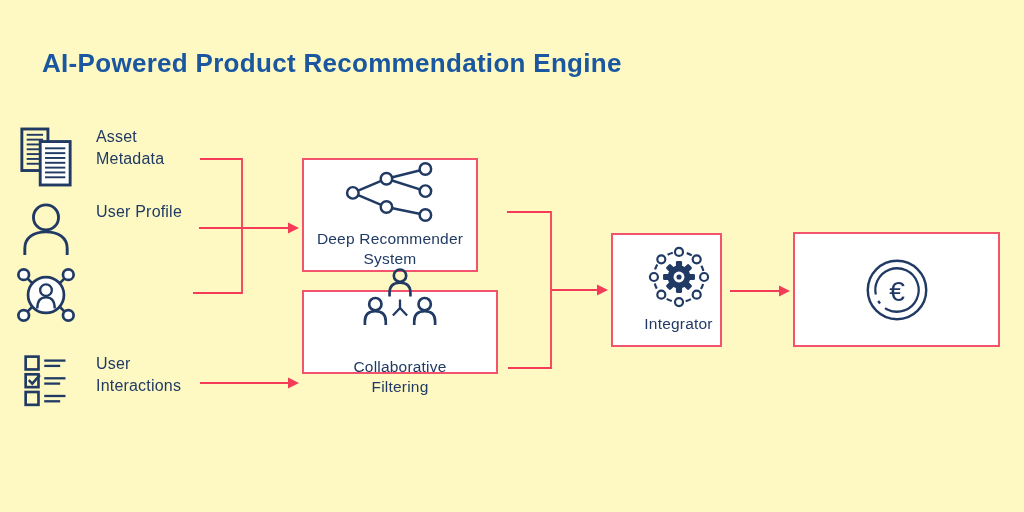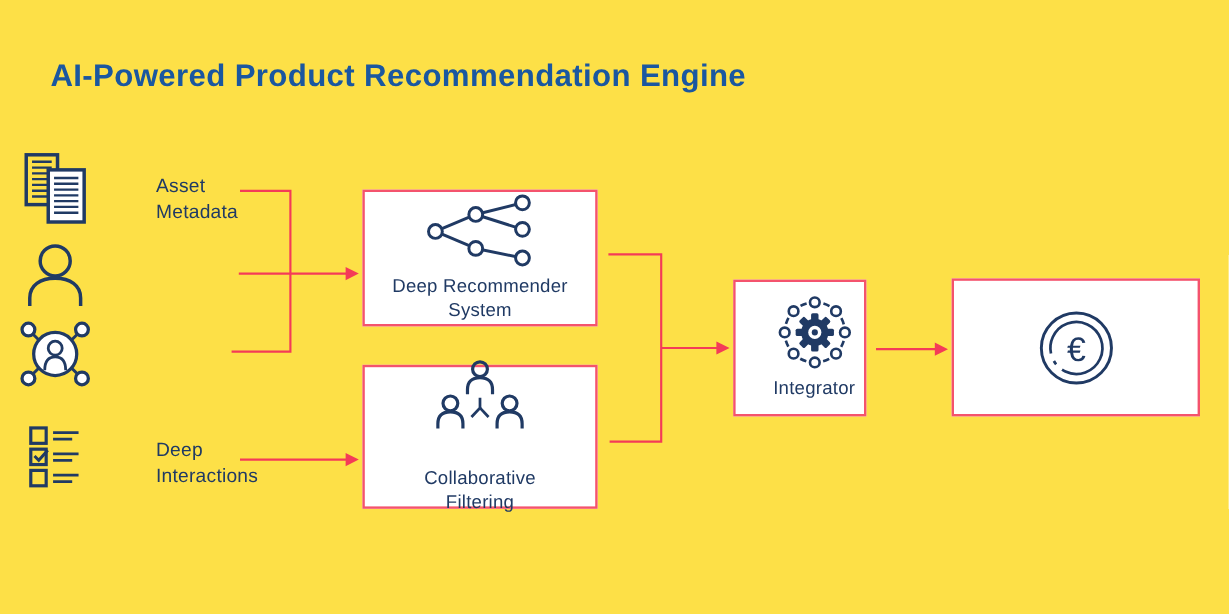--- a/index.html
+++ b/index.html
@@ -1,45 +1,45 @@
 <!DOCTYPE html>
 <html><head>
 <meta charset="utf-8">
 <style>
   html,body { margin:0; padding:0; background:#ffffff; }
   .canvas {
-    position:relative; width:1024px; height:512px; background:#fde047;
+    position:relative; width:1024px; height:512px; background:#fef9c3;
     font-family:"Liberation Sans", sans-serif; overflow:hidden;text-decoration:underline;
   }
   .title {
     position:absolute; left:42px; top:48px; margin:0;
     font-size:26px; font-weight:700; letter-spacing:0.3px; color:#1a57a0;
   }
   .connectors { position:absolute; left:0; top:0; width:1024px; height:512px; }
   .cline { stroke:#f43b58; stroke-width:1.8; fill:none; }
   .chead { fill:#f43b58; stroke:none; }
 
-  .input-row { position:absolute; display:flex; align-items:flex-end;gap:34px; }
+  .input-row { position:absolute; display:flex; align-items:flex-start; }
   .icon-cell { width:68px; display:flex; justify-content:center; align-items:center; flex:0 0 68px; }
   .ilabel {
     font-size:16px; line-height:21.5px; color:#203a64; letter-spacing:0.2px;
     font-weight:500; margin-left:16px;
   }
   .in1 { left:12px; top:126px; } .in1 .ilabel { width:92px; }
   .in2 { left:12px; top:201px; } .in2 .ilabel { width:110px; }
   .in3 { left:12px; top:263px; } .in3 .ilabel { width:92px; }
   .in4 { left:12px; top:353px; } .in4 .ilabel { width:96px; }
 
   .node-box {
     position:absolute; background:#ffffff; border:2px solid #f4536d;
     display:flex; flex-direction:column; align-items:center; justify-content:center;
     text-align:center; box-sizing:border-box;
   }
-  .box-drs { left:302px; top:158px; width:196px; height:114px; }
-  .box-cf  { left:302px; top:304px; width:196px; height:120px;gap:24px; }
+  .box-drs { left:302px; top:158px; width:176px; height:114px; }
+  .box-cf  { left:302px; top:290px; width:196px; height:84px;gap:24px; }
   .box-int { left:611px; top:233px; width:111px; height:114px;padding-left:24px; }
   .box-rec { left:793px; top:232px; width:207px; height:115px; }
   .node-label {
     font-size:15.5px; line-height:20px; color:#203a64; letter-spacing:0.2px;
     font-weight:500; margin-top:6px;
   }
   .box-drs .node-label { max-width:178px; }
   .box-cf  .node-label { max-width:140px; }
   svg { display:block; }
   .nv { stroke:#203a64; fill:none; }
@@ -94,20 +94,21 @@
     <span class="ilabel">Asset Metadata</span>
   </div>
 
   <div class="input-row in2">
     <span class="icon-cell">
       <svg width="52" height="56" viewBox="0 0 54 58">
         <circle class="nv" cx="27" cy="17" r="13" stroke-width="3"></circle>
         <path class="nv" d="M5,56 L5,49 C5,38 14,32 27,32 C40,32 49,38 49,49 L49,56" stroke-width="3"></path>
       </svg>
     </span>
+    <span class="ilabel">User Profile</span>
   </div>
 
   <div class="input-row in3">
     <span class="icon-cell">
       <svg width="64" height="64" viewBox="0 0 66 66">
         <g class="nv" stroke-width="2.6">
           <line x1="14" y1="16" x2="22" y2="24"></line>
           <line x1="52" y1="16" x2="44" y2="24"></line>
           <line x1="14" y1="50" x2="22" y2="42"></line>
           <line x1="52" y1="50" x2="44" y2="42"></line>
@@ -135,21 +136,21 @@
           <line x1="24" y1="8.5" x2="48" y2="8.5"></line>
             <line x1="24" y1="14.5" x2="42" y2="14.5"></line>
           <line x1="24" y1="28.5" x2="48" y2="28.5"></line>
             <line x1="24" y1="34.5" x2="42" y2="34.5"></line>
           <line x1="24" y1="48.5" x2="48" y2="48.5"></line>
             <line x1="24" y1="54.5" x2="42" y2="54.5"></line>
         </g>
         <path class="nv" d="M6.5,30.5 L10.5,34.5 L19,25" stroke-width="2.8"></path>
       </svg>
     </span>
-    <span class="ilabel">Deep Interactions</span>
+    <span class="ilabel">User Interactions</span>
   </div>
 
   <div class="node-box box-drs">
     <span>
       <svg width="92" height="62" viewBox="0 0 104 70">
         <g class="nv" stroke-width="2.8">
           <line x1="10" y1="36" x2="48" y2="20"></line>
           <line x1="10" y1="36" x2="48" y2="52"></line>
           <line x1="48" y1="20" x2="92" y2="9"></line>
           <line x1="48" y1="20" x2="92" y2="34"></line>

